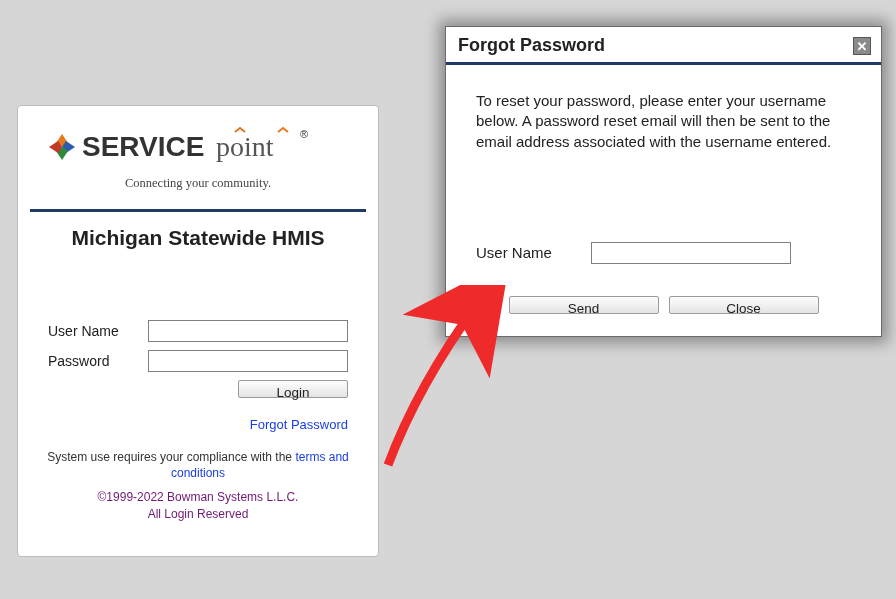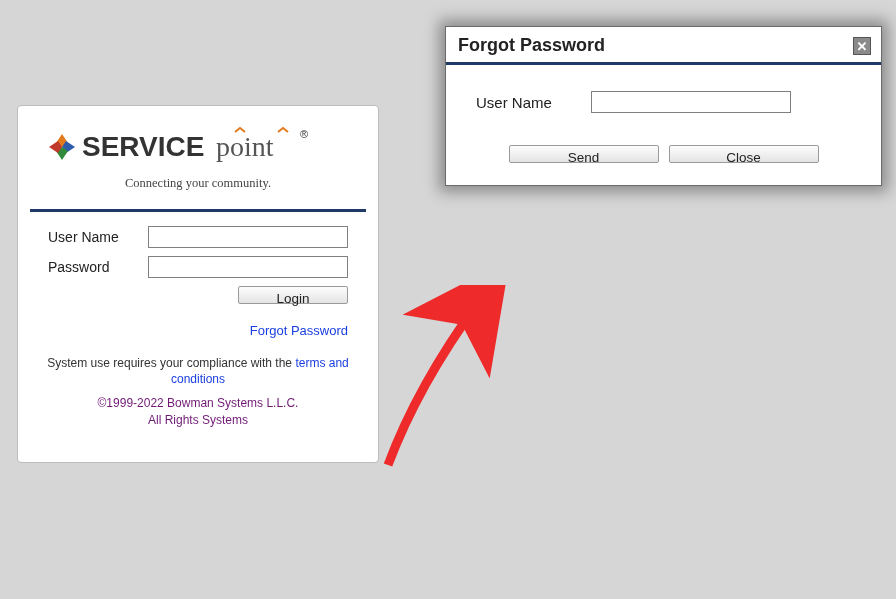--- a/index.html
+++ b/index.html
@@ -206,20 +206,21 @@
         <polyline points="230,6 235,2 240,6" fill="none" stroke="#e37a1e" stroke-width="2"></polyline>
         <text x="168" y="30" font-family="Georgia, 'Times New Roman', serif" font-size="28" fill="#555"><tspan>point</tspan></text>
         <text x="252" y="12" font-family="Arial" font-size="11" fill="#333">®</text>
       </g>
     </svg>
     <div class="tagline">Connecting your community.</div>
   </div>
 
   <div class="blue-rule"></div>
 
+  <div class="system-title">Michigan Statewide HMIS</div>
 
   <div class="form-area">
     <div class="form-row">
       <label>User Name</label>
       <input type="text" style="">
     </div>
     <div class="form-row">
       <label>Password</label>
       <input type="password" style="">
     </div>
@@ -229,30 +230,31 @@
     <div class="forgot-row">
       <a href="#">Forgot Password</a>
     </div>
   </div>
 
   <div class="compliance">
     <span>System use requires your compliance with the </span><a href="#">terms and conditions</a>
   </div>
   <div class="copyright">
     <span>©1999-2022 Bowman Systems L.L.C.</span><br>
-    <span>All Rights Systems</span>
+    <span>All Login Reserved</span>
   </div>
 </div>
 
 <div class="dialog">
   <div class="dialog-header">
     <span class="title">Forgot Password</span>
     <span class="close-icon">✕</span>
   </div>
   <div class="dialog-body">
+    <div class="instructions">To reset your password, please enter your username below. A password reset email will then be sent to the email address associated with the username entered.</div>
     <div class="dlg-form-row">
       <label>User Name</label>
       <input type="text" style="">
     </div>
     <div class="dlg-buttons">
       <button class="btn">Send</button>
       <button class="btn">Close</button>
     </div>
   </div>
 </div>

